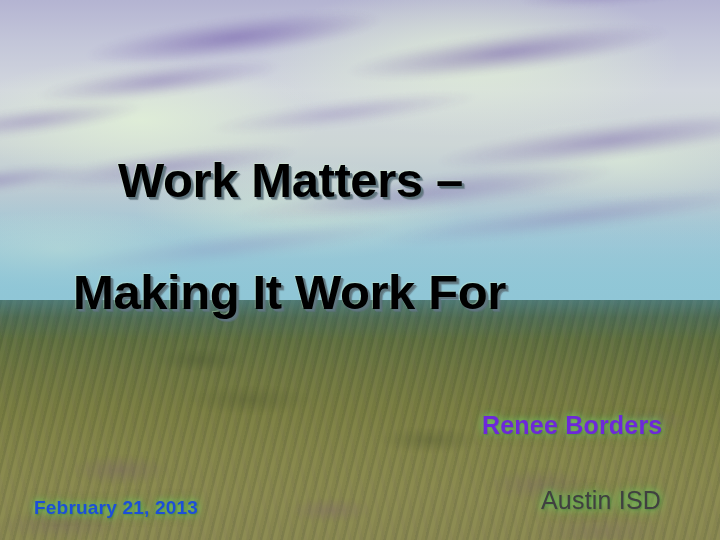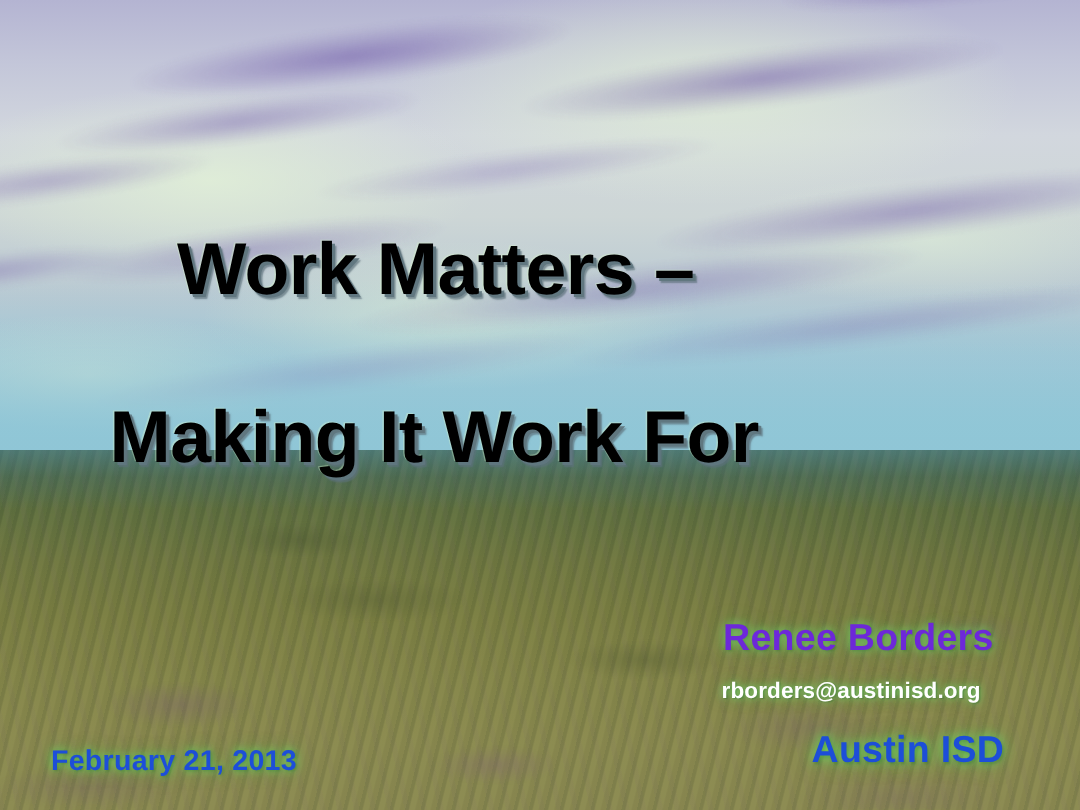--- a/index.html
+++ b/index.html
@@ -190,22 +190,22 @@
     text-shadow:
       0 0 5px rgba(120,220,110,0.9),
       0 0 10px rgba(90,190,90,0.55),
       1px 1px 1px rgba(40,70,30,0.5);
   }
   .presenter-org {
     position: absolute;
     left: 541px;
     top: 486px;
     font-size: 25px;
-    font-weight: bold;
-    color: #1d4ed8;
+    font-weight: normal;
+    color: #404040;
     letter-spacing: 0.2px;
     text-shadow:
       0 0 7px rgba(110,225,100,0.95),
       0 0 14px rgba(80,190,80,0.6),
       1px 1px 2px rgba(40,70,30,0.5);
   }
 
   
   .date {
     position: absolute;
@@ -237,18 +237,17 @@
     <div class="ground-mottle"></div>
     <div class="ground-haze"></div>
   </div>
 
   <div class="title">
     <span class="l1">Work Matters –</span>
     <span class="l2">Making It Work For</span>
   </div>
 
   <div class="presenter-name">Renee Borders</div>
-  <div class="presenter-email">rborders@austinisd.org</div>
   <div class="presenter-org">Austin ISD</div>
 
   <div class="date">February 21, 2013</div>
 
 </div>
 
 </body></html>

